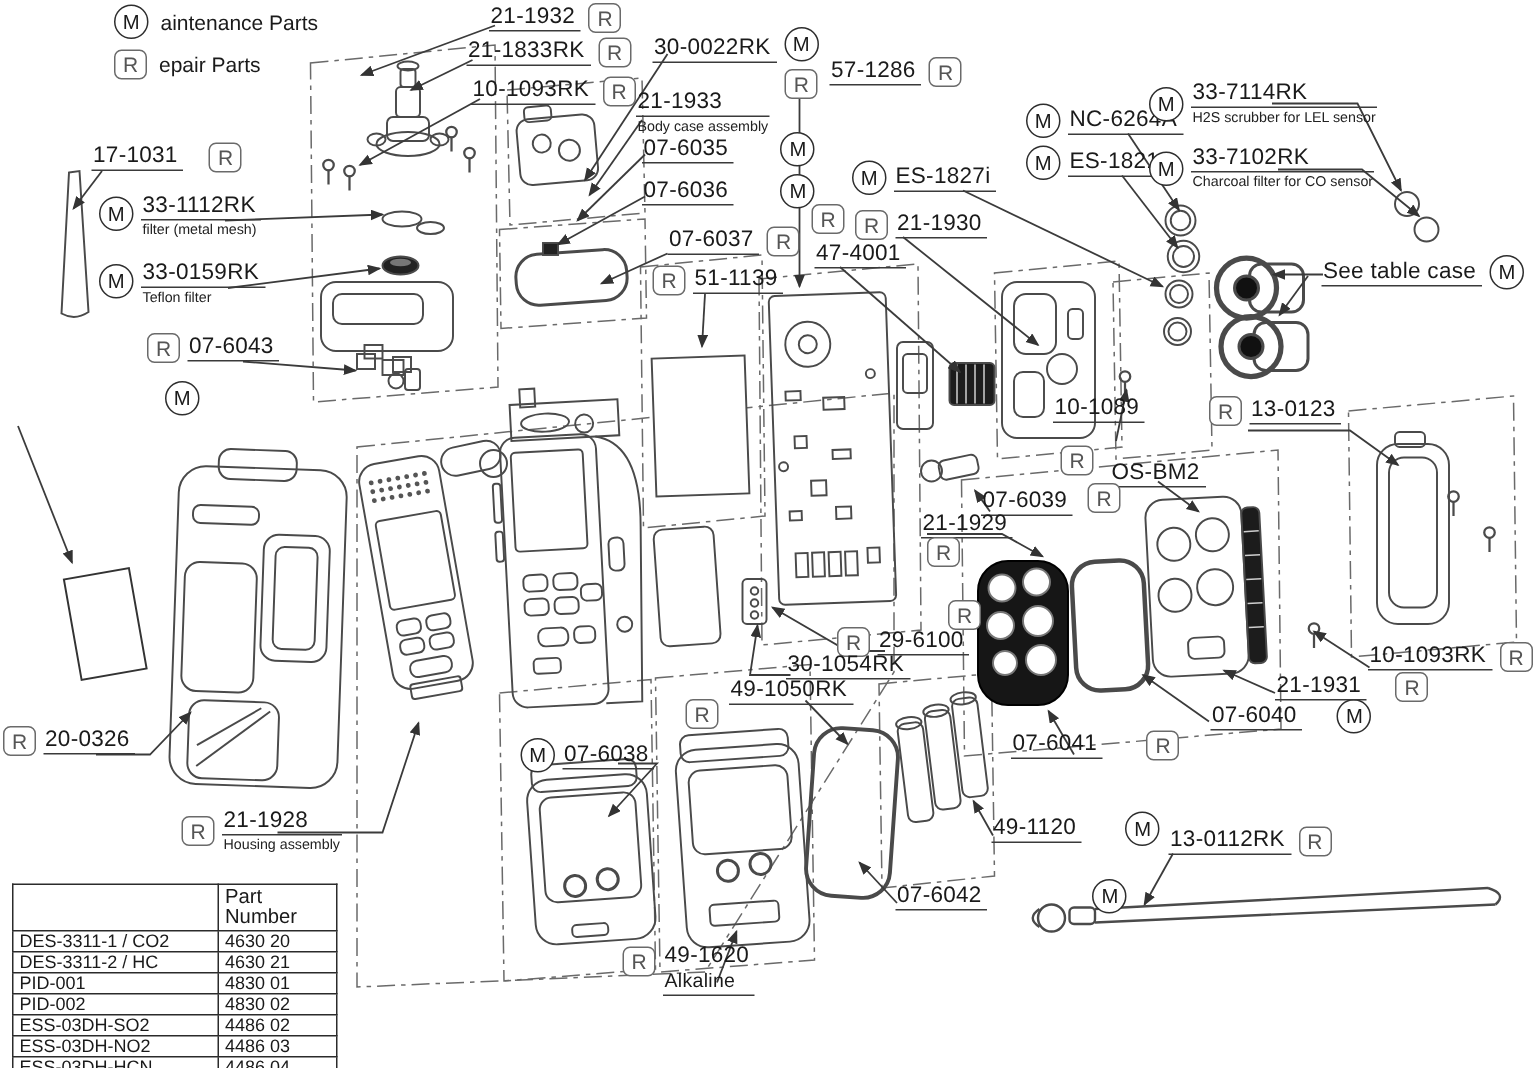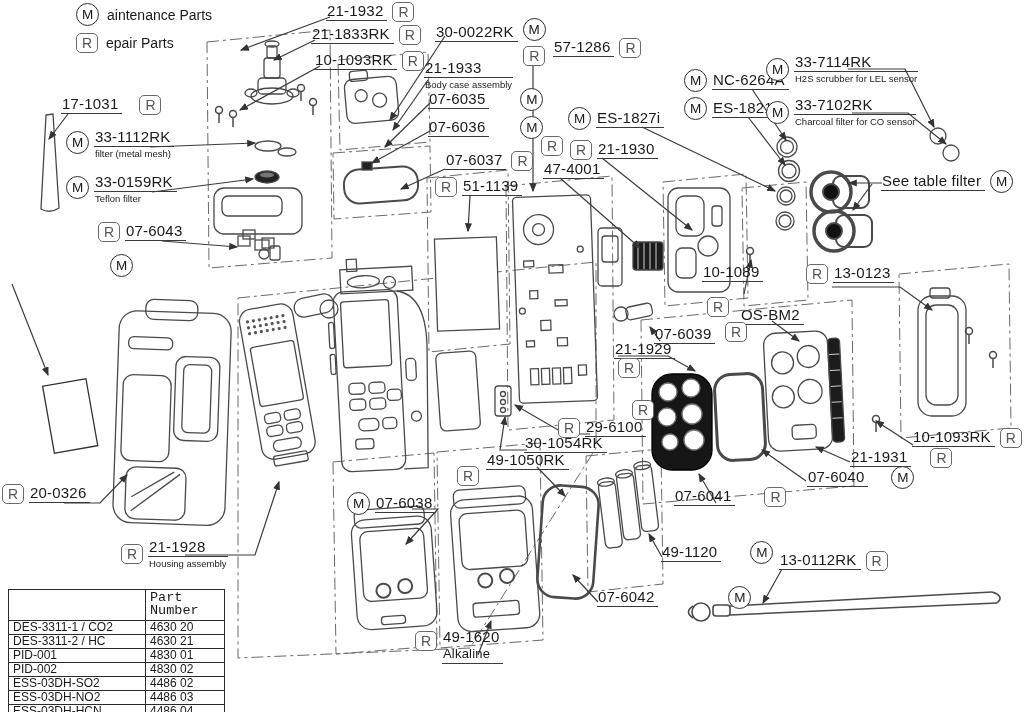--- a/index.html
+++ b/index.html
@@ -20,21 +20,21 @@
   .mcol{display:flex;flex-direction:column;gap:5px;align-items:center;}
   
   #legend .row{position:absolute;display:flex;align-items:center;gap:8px;}
   #legend .t{font-size:14px;}
   
   table.parts{position:absolute;left:8px;top:589px;border-collapse:collapse;background:#fff;}
   table.parts td,table.parts th{border:1.6px solid #2b2b2b;font-weight:normal;text-align:left;
       padding:0 4px;font-size:12px;line-height:13px;height:13px;}
   table.parts th{height:27px;font-size:13.5px;vertical-align:bottom;padding-bottom:3px;}
   table.parts .c1{width:128px;}
-  table.parts .c2{width:70px;font-family:Liberation Mono, monospace;}
+  table.parts .c2{width:70px;}
 </style>
 </head>
 <body>
 
 <div id="stage">
 
 <svg class="art" width="1024" height="712" viewBox="0 0 1024 712">
   <defs>
     <marker id="ah" markerWidth="9" markerHeight="8" refX="6.5" refY="3" orient="auto">
       <path d="M0,0 L7.5,3 L0,6 z" fill="#333" stroke="none"></path>
@@ -500,21 +500,21 @@
 </div>
 <div class="co top" style="left:766px;top:97px;">
   <span class="mkm" style="margin-top:4px;">M</span>
   <span class="txt">
     <span class="lbl">33-7102RK</span>
     <span class="sub">Charcoal filter for CO sensor</span>
   </span>
 </div>
 <div class="co" style="left:881px;top:170px;">
   <span class="txt">
-        <span class="lbl">See table filter</span>
+        <span class="lbl">See table case</span>
       </span>
   <span class="mkm">M</span>
 </div>
 <div class="co" style="left:806px;top:264px;">
   <span class="mk">R</span>
   <span class="txt">
         <span class="lbl">13-0123</span>
       </span>
 </div>
 <div class="co" style="left:702px;top:264px;">

